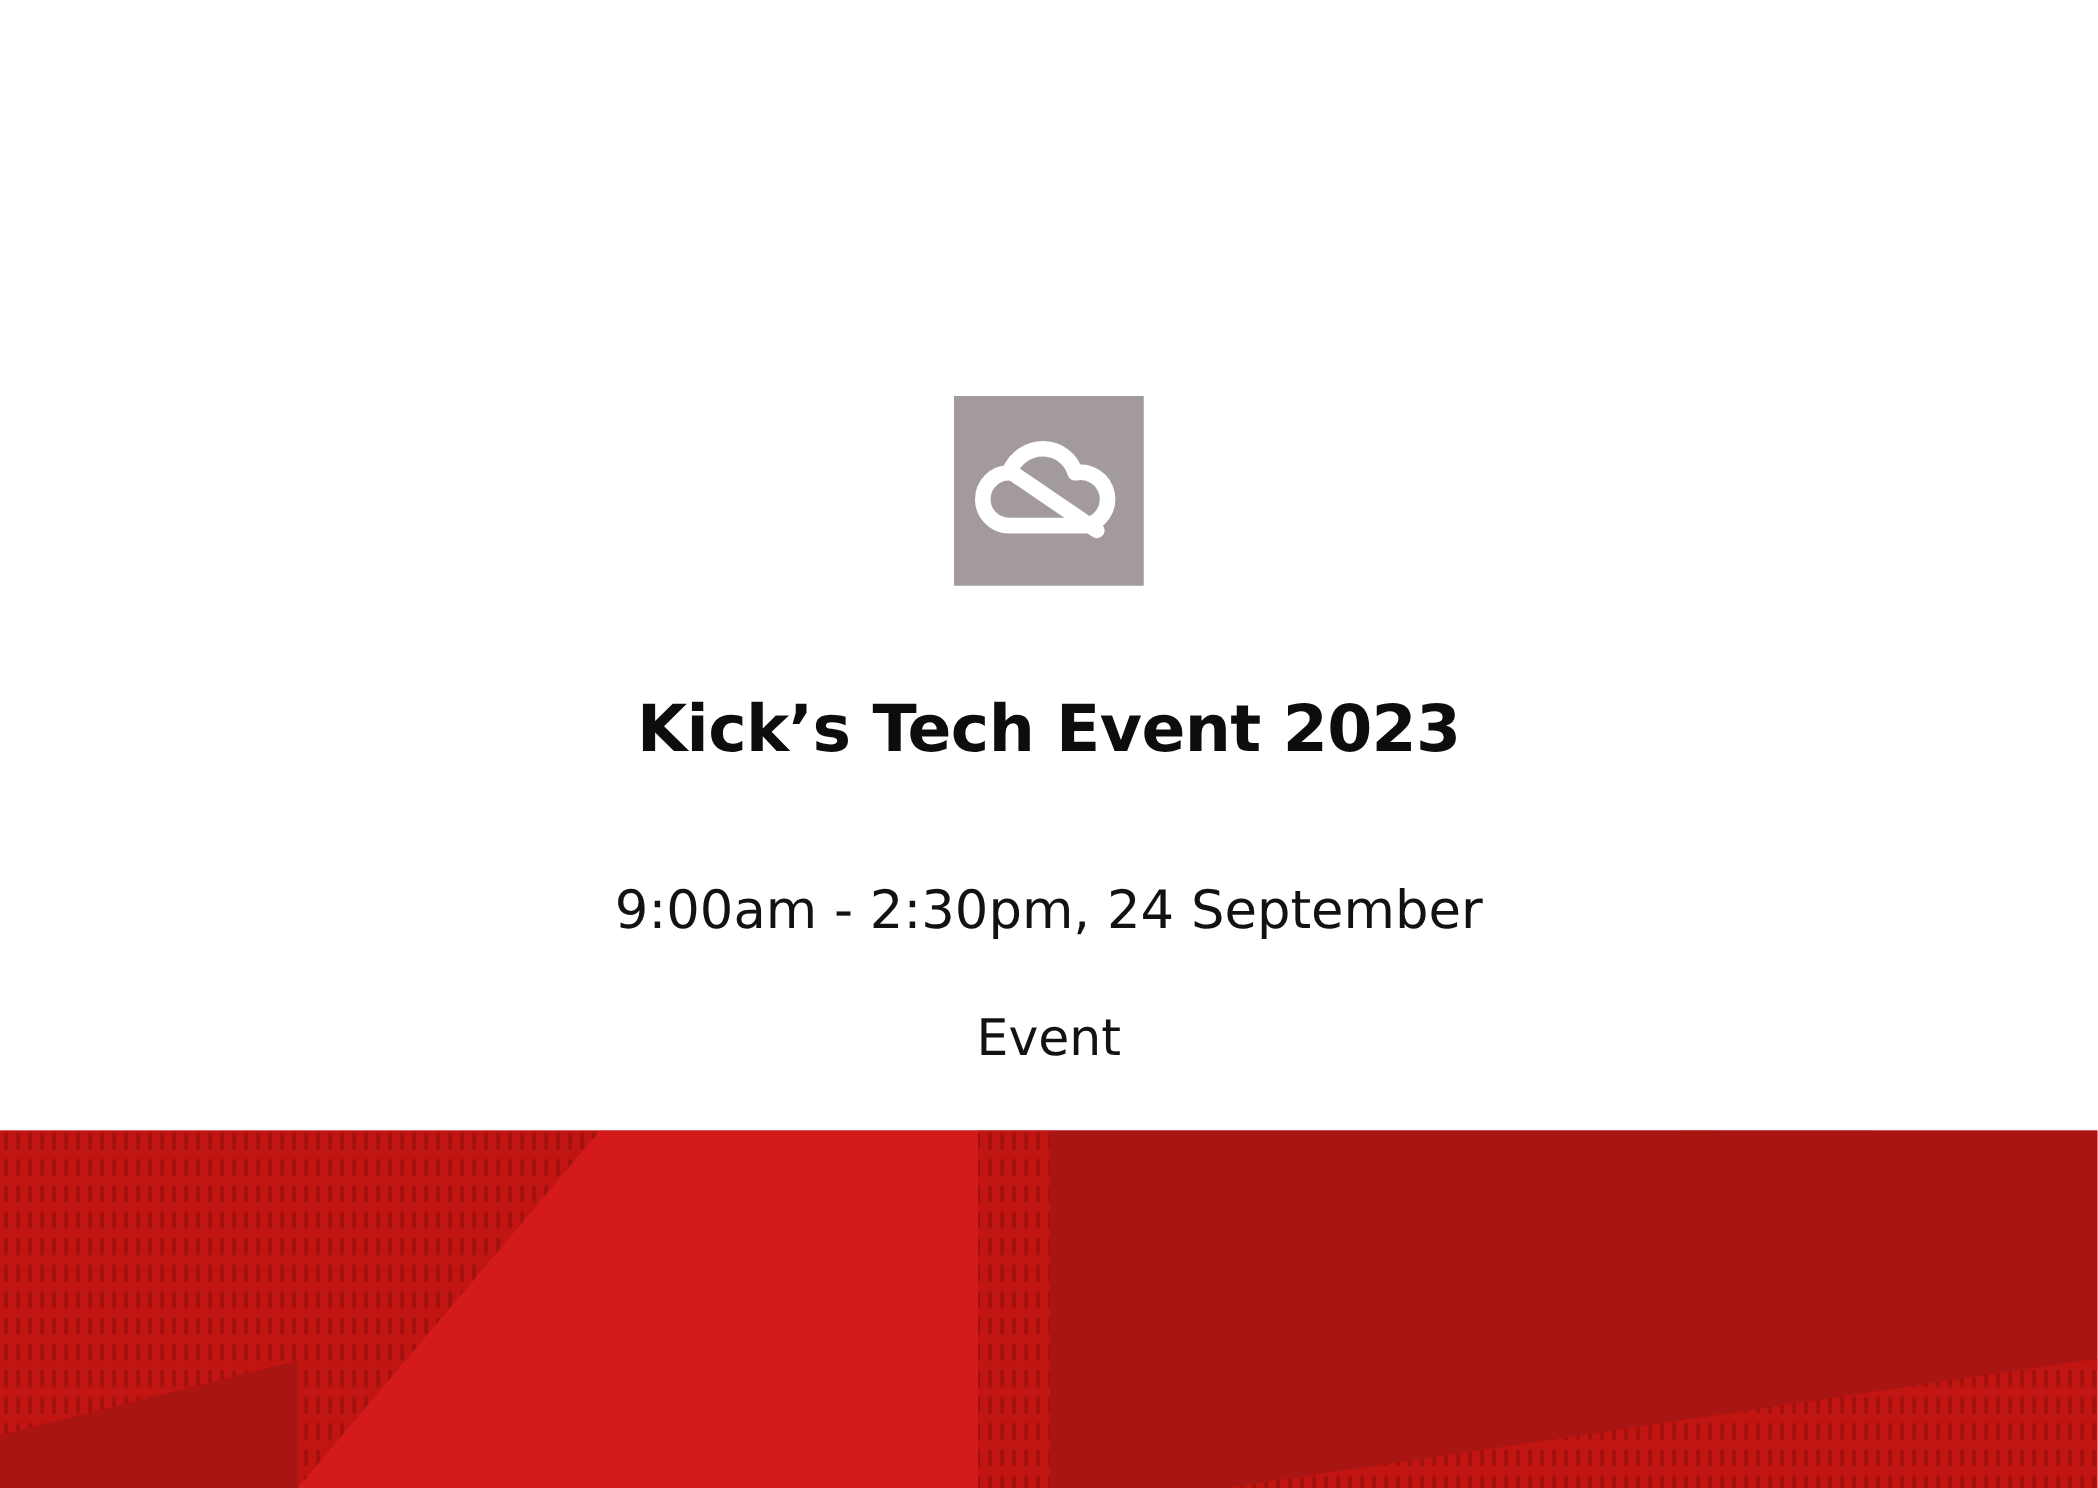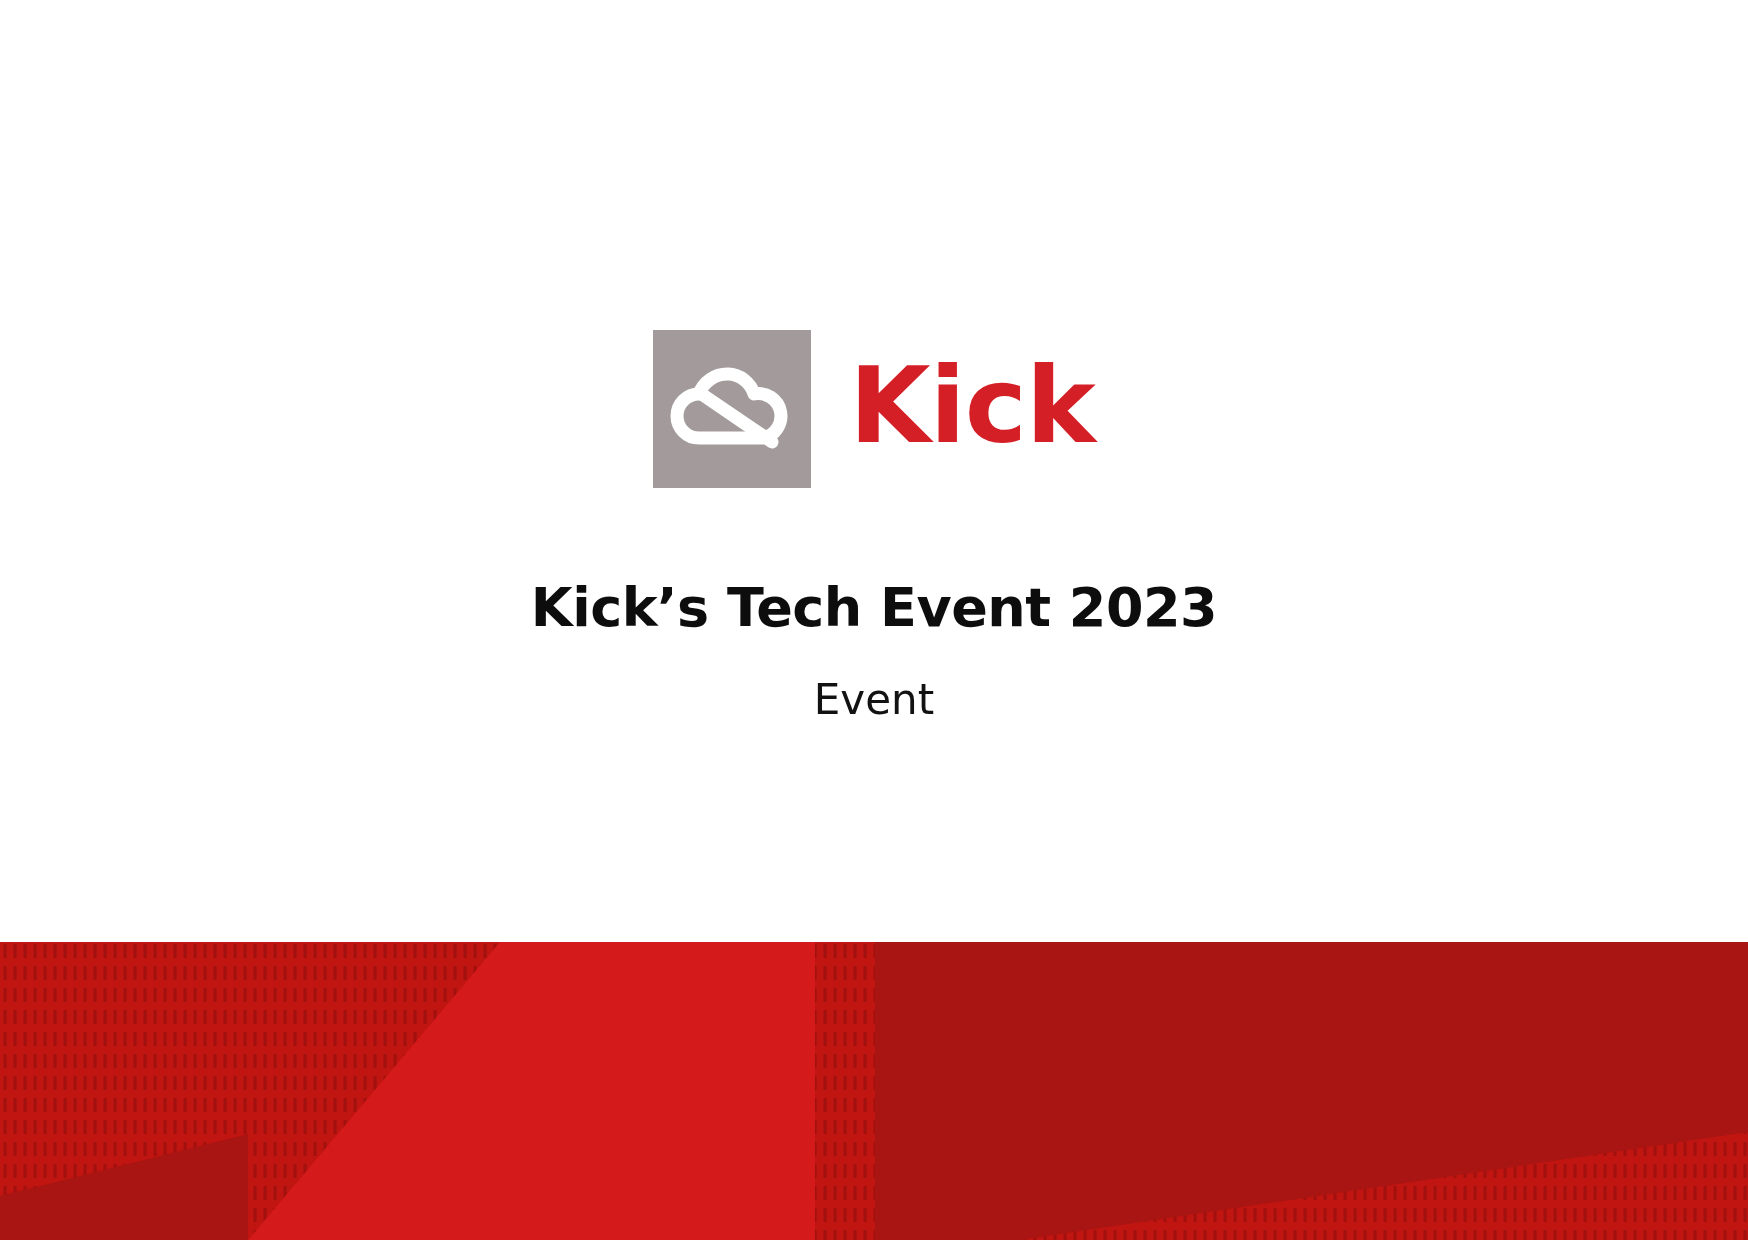--- a/index.html
+++ b/index.html
@@ -83,21 +83,21 @@
     font-family: "DejaVu Sans", sans-serif;
     font-size: 44px;
     font-weight: 400;
     color: #121212;
     line-height: 1.2;
     text-align: center;
     white-space: nowrap;
   }
 
   .event-type {
-    margin-top: 38px;
+    margin-top: 54px;
     font-family: "DejaVu Sans", sans-serif;
     font-size: 42px;
     font-weight: 400;
     color: #121212;
     line-height: 1.2;
     text-align: left;
     white-space: nowrap;
   }
 
   
@@ -135,25 +135,25 @@
                      A 30 30 0 0 1 75 44
                      A 28 28 0 0 1 101 64
                      A 22 22 0 0 1 110 108
                      L 46 108 Z"></path>
 
             <path d="M 47 63 L 119 112"></path>
           </g>
         </svg>
       </span>
 
-      <span class="wordmark">Kick</span>
     </div>
 
     <div class="event-title">Kick’s Tech Event 2023</div>
 
+    <div class="event-time">9:00am - 2:30pm, 24 September</div>
 
     <div class="event-type">Event</div>
   </div>
 
   <div class="banner">
     <svg viewBox="0 0 1748 298" width="1748" height="298" aria-hidden="true">
       <defs>
         <pattern id="dashes" x="0" y="0" width="10" height="22" patternUnits="userSpaceOnUse">
           <rect x="3.5" y="2" width="3.2" height="14" fill="#8f0f0d" opacity="0.62"></rect>
         </pattern>

